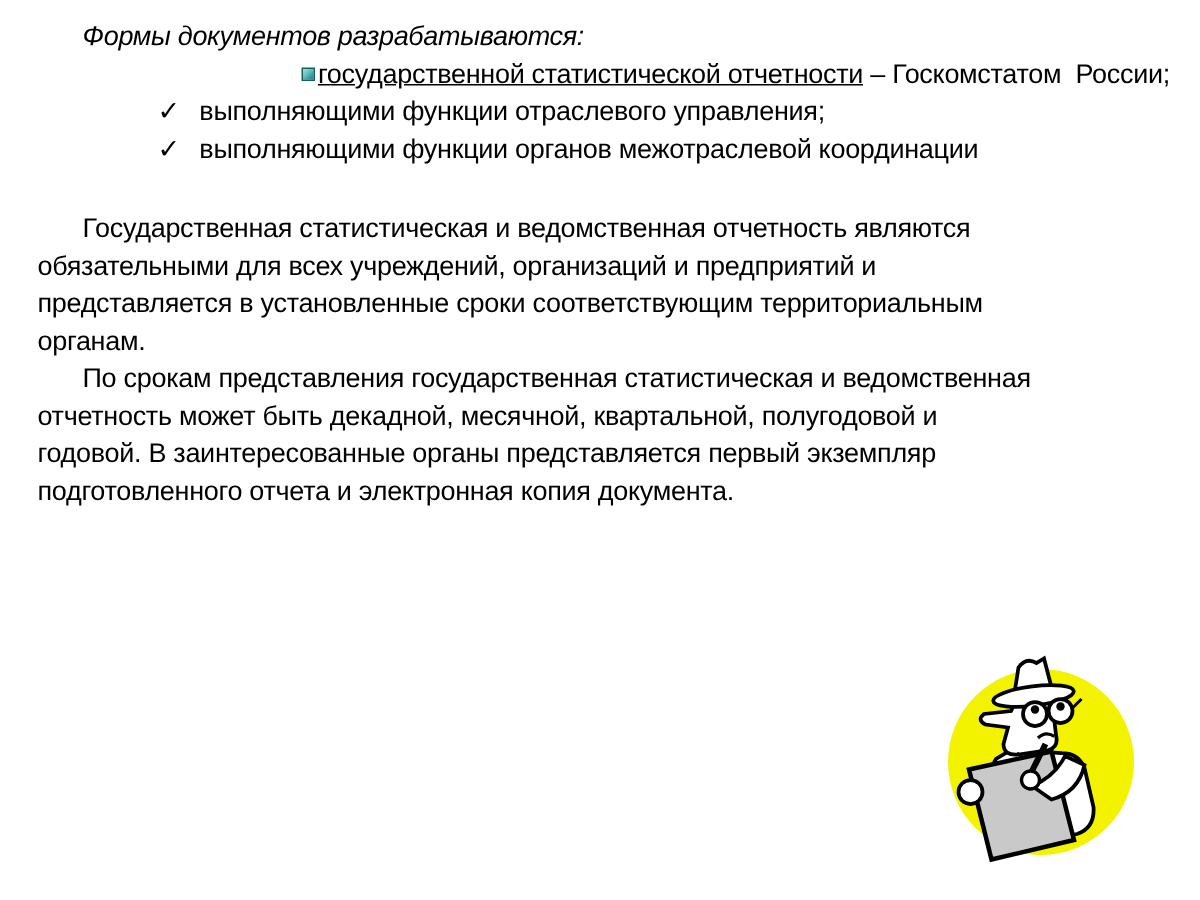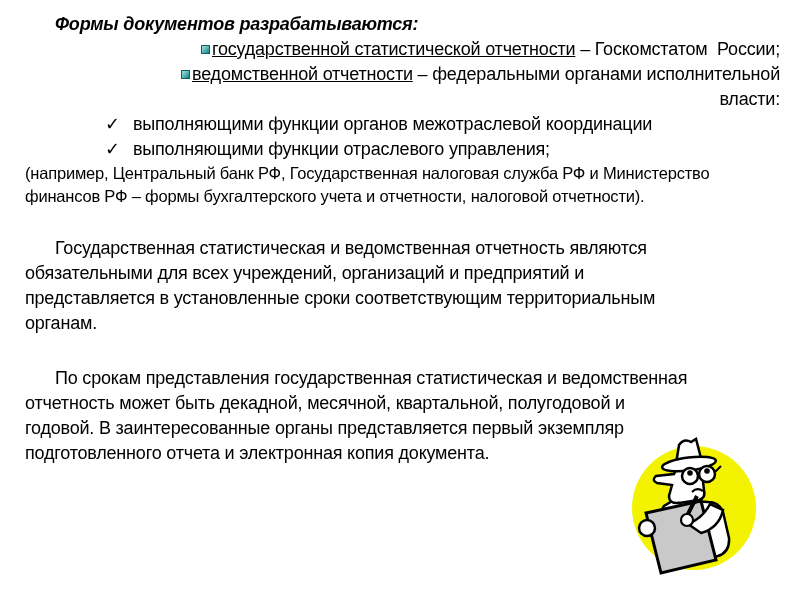--- a/index.html
+++ b/index.html
@@ -11,21 +11,21 @@
     position: relative;
     overflow: hidden;
   }
   .slide {
     position: absolute; inset: 0;
     padding: 12px 20px 0 25px;
     box-sizing: border-box;
   }
   .line { font-size: 18px; line-height: 25px; letter-spacing: -0.2px; }
   .heading {
-    font-weight: bold; font-style: italic;
+    font-weight: normal; font-style: italic;
     text-indent: 30px;
   }
   .bullet-item { text-indent: 28px; white-space: pre-wrap; text-align: right; }
   .bullet-item .sq {
     display: inline-block;
     width: 9px; height: 9px;
     margin-right: 2px;
     vertical-align: 1px;
     background: linear-gradient(135deg, #A8DEDE 0%, #5FBDBD 45%, #1E7878 100%);
     border: 1px solid #14605F;
@@ -44,45 +44,41 @@
     letter-spacing: -0.2px;
     white-space: pre-line;
   }
   .para {
     font-size: 18px; line-height: 25px;
     letter-spacing: -0.2px;
     text-indent: 30px;
     white-space: pre-line;
   }
   .para-1 { margin-top: 28px; }
-  .para-2 { margin-top: 30px; }
+  .para-2 { }
   .clipart {
     position: absolute;
     left: 626px; top: 436px;
     width: 142px; height: 152px;
   }
 </style>
 </head>
 <body>
 
 <div class="slide">
 
   <div class="line heading">Формы документов разрабатываются:</div>
 
   <div class="line bullet-item"><span class="sq"></span><span class="ul">государственной статистической отчетности</span><span class="rest"> – Госкомстатом  России;</span></div>
 
-  <div class="line bullet-item"><span class="sq"></span><span class="ul">ведомственной отчетности</span><span class="rest"> – федеральными органами исполнительной
-власти:</span></div>
+
+  <div class="line check-item"><span class="check">✓</span><span>выполняющими функции отраслевого управления;</span></div>
 
   <div class="line check-item"><span class="check">✓</span><span>выполняющими функции органов межотраслевой координации</span></div>
 
-  <div class="line check-item"><span class="check">✓</span><span>выполняющими функции отраслевого управления;</span></div>
-
-  <div class="note">(например, Центральный банк РФ, Государственная налоговая служба РФ и Министерство
-финансов РФ – формы бухгалтерского учета и отчетности, налоговой отчетности).</div>
 
   <div class="para para-1">Государственная статистическая и ведомственная отчетность являются
 обязательными для всех учреждений, организаций и предприятий и
 представляется в установленные сроки соответствующим территориальным
 органам.</div>
 
   <div class="para para-2">По срокам представления государственная статистическая и ведомственная
 отчетность может быть декадной, месячной, квартальной, полугодовой и
 годовой. В заинтересованные органы представляется первый экземпляр
 подготовленного отчета и электронная копия документа.</div>

